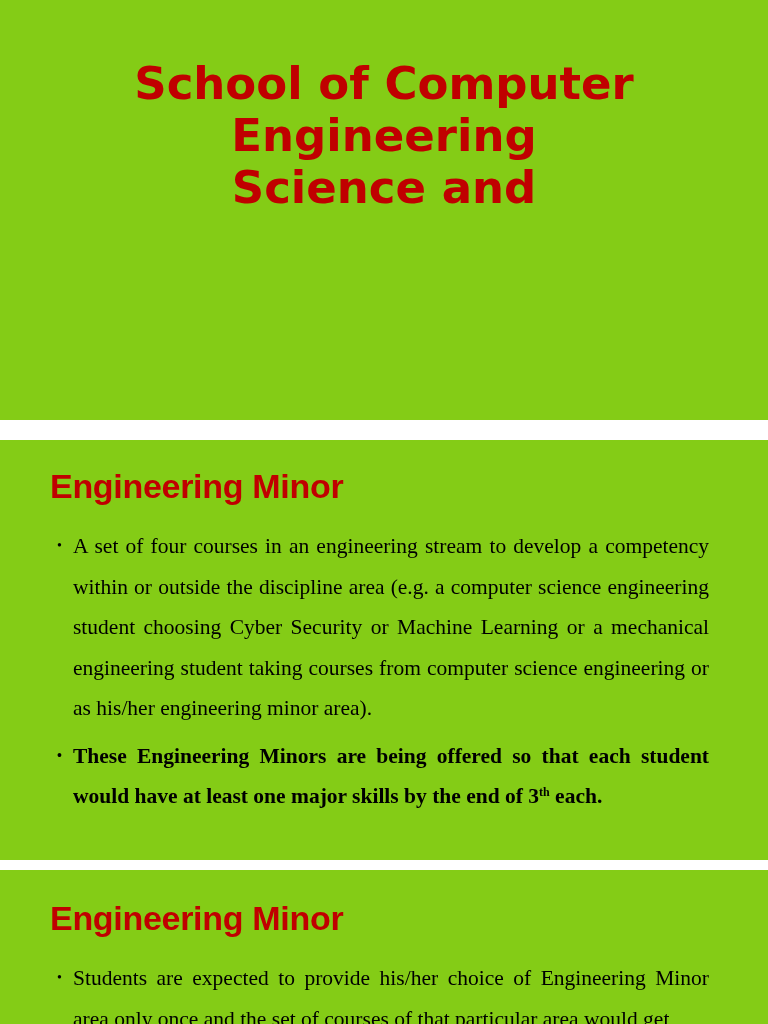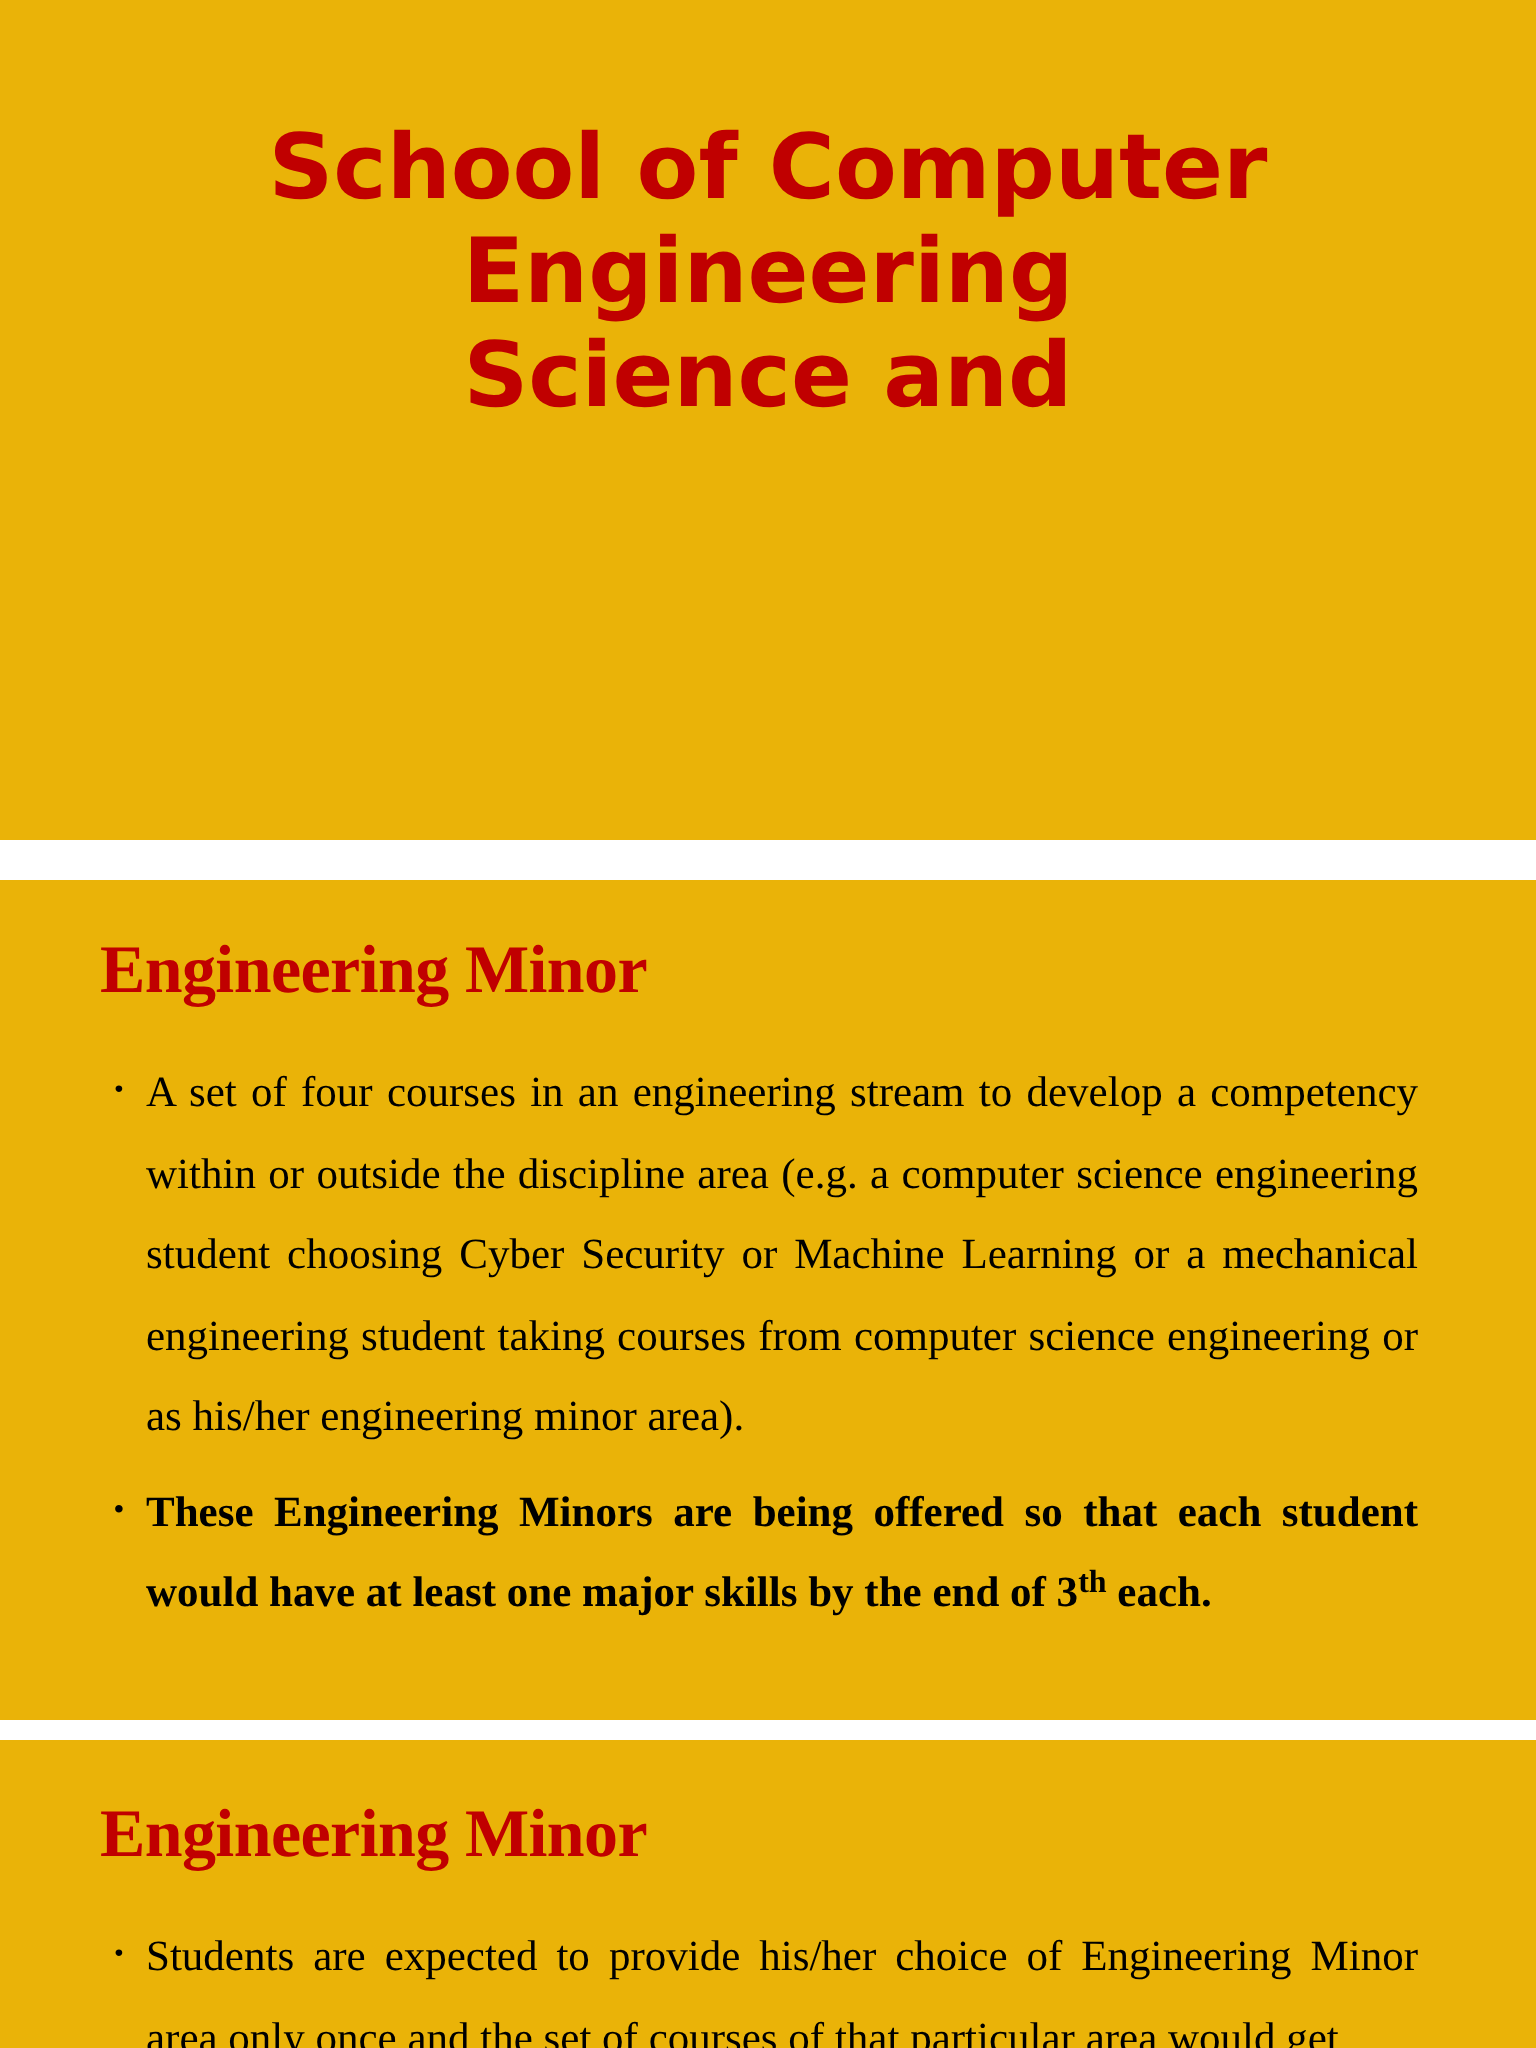--- a/index.html
+++ b/index.html
@@ -10,21 +10,21 @@
     body {
       width: 768px;
       height: 1024px;
       overflow: hidden;
       position: relative;
     }
     .slide {
       position: absolute;
       left: 0;
       width: 768px;
-      background: #eab308;
+      background: #84cc16;
     }
     .title-slide {
       top: 0;
       height: 420px;
     }
     .main-title {
       position: absolute;
       top: 58px;
       left: 0;
       width: 768px;
@@ -37,21 +37,21 @@
       margin: 0;
     }
     .main-title span { display: block; }
 
     .content-slide-1 { top: 440px; height: 420px; }
     .content-slide-2 { top: 870px; height: 154px; }
 
     .heading {
       position: absolute;
       left: 50px;
-      font-family: Liberation Serif, serif;
+      font-family: Liberation Sans, sans-serif;
       font-weight: bold;
       font-size: 34px;
       line-height: 40px;
       color: #c00000;
       margin: 0;
       letter-spacing: -0.3px;
     }
     .content-slide-1 .heading { top: 26px; }
     .content-slide-2 .heading { top: 28px; }
 
@@ -78,21 +78,21 @@
     }
     .bullet .dot {
       position: absolute;
       left: 0;
       top: 0;
       font-size: 14px;
       line-height: 40.5px;
     }
     .bullet.bold { font-weight: bold; }
     .sup {
-      font-size: 16px;
+      font-size: 12px;
       vertical-align: 7px;
       line-height: 0;
     }
   </style>
 </head>
 <body>
 
 <section class="slide title-slide">
   <h1 class="main-title">
     <span>School of Computer</span>

